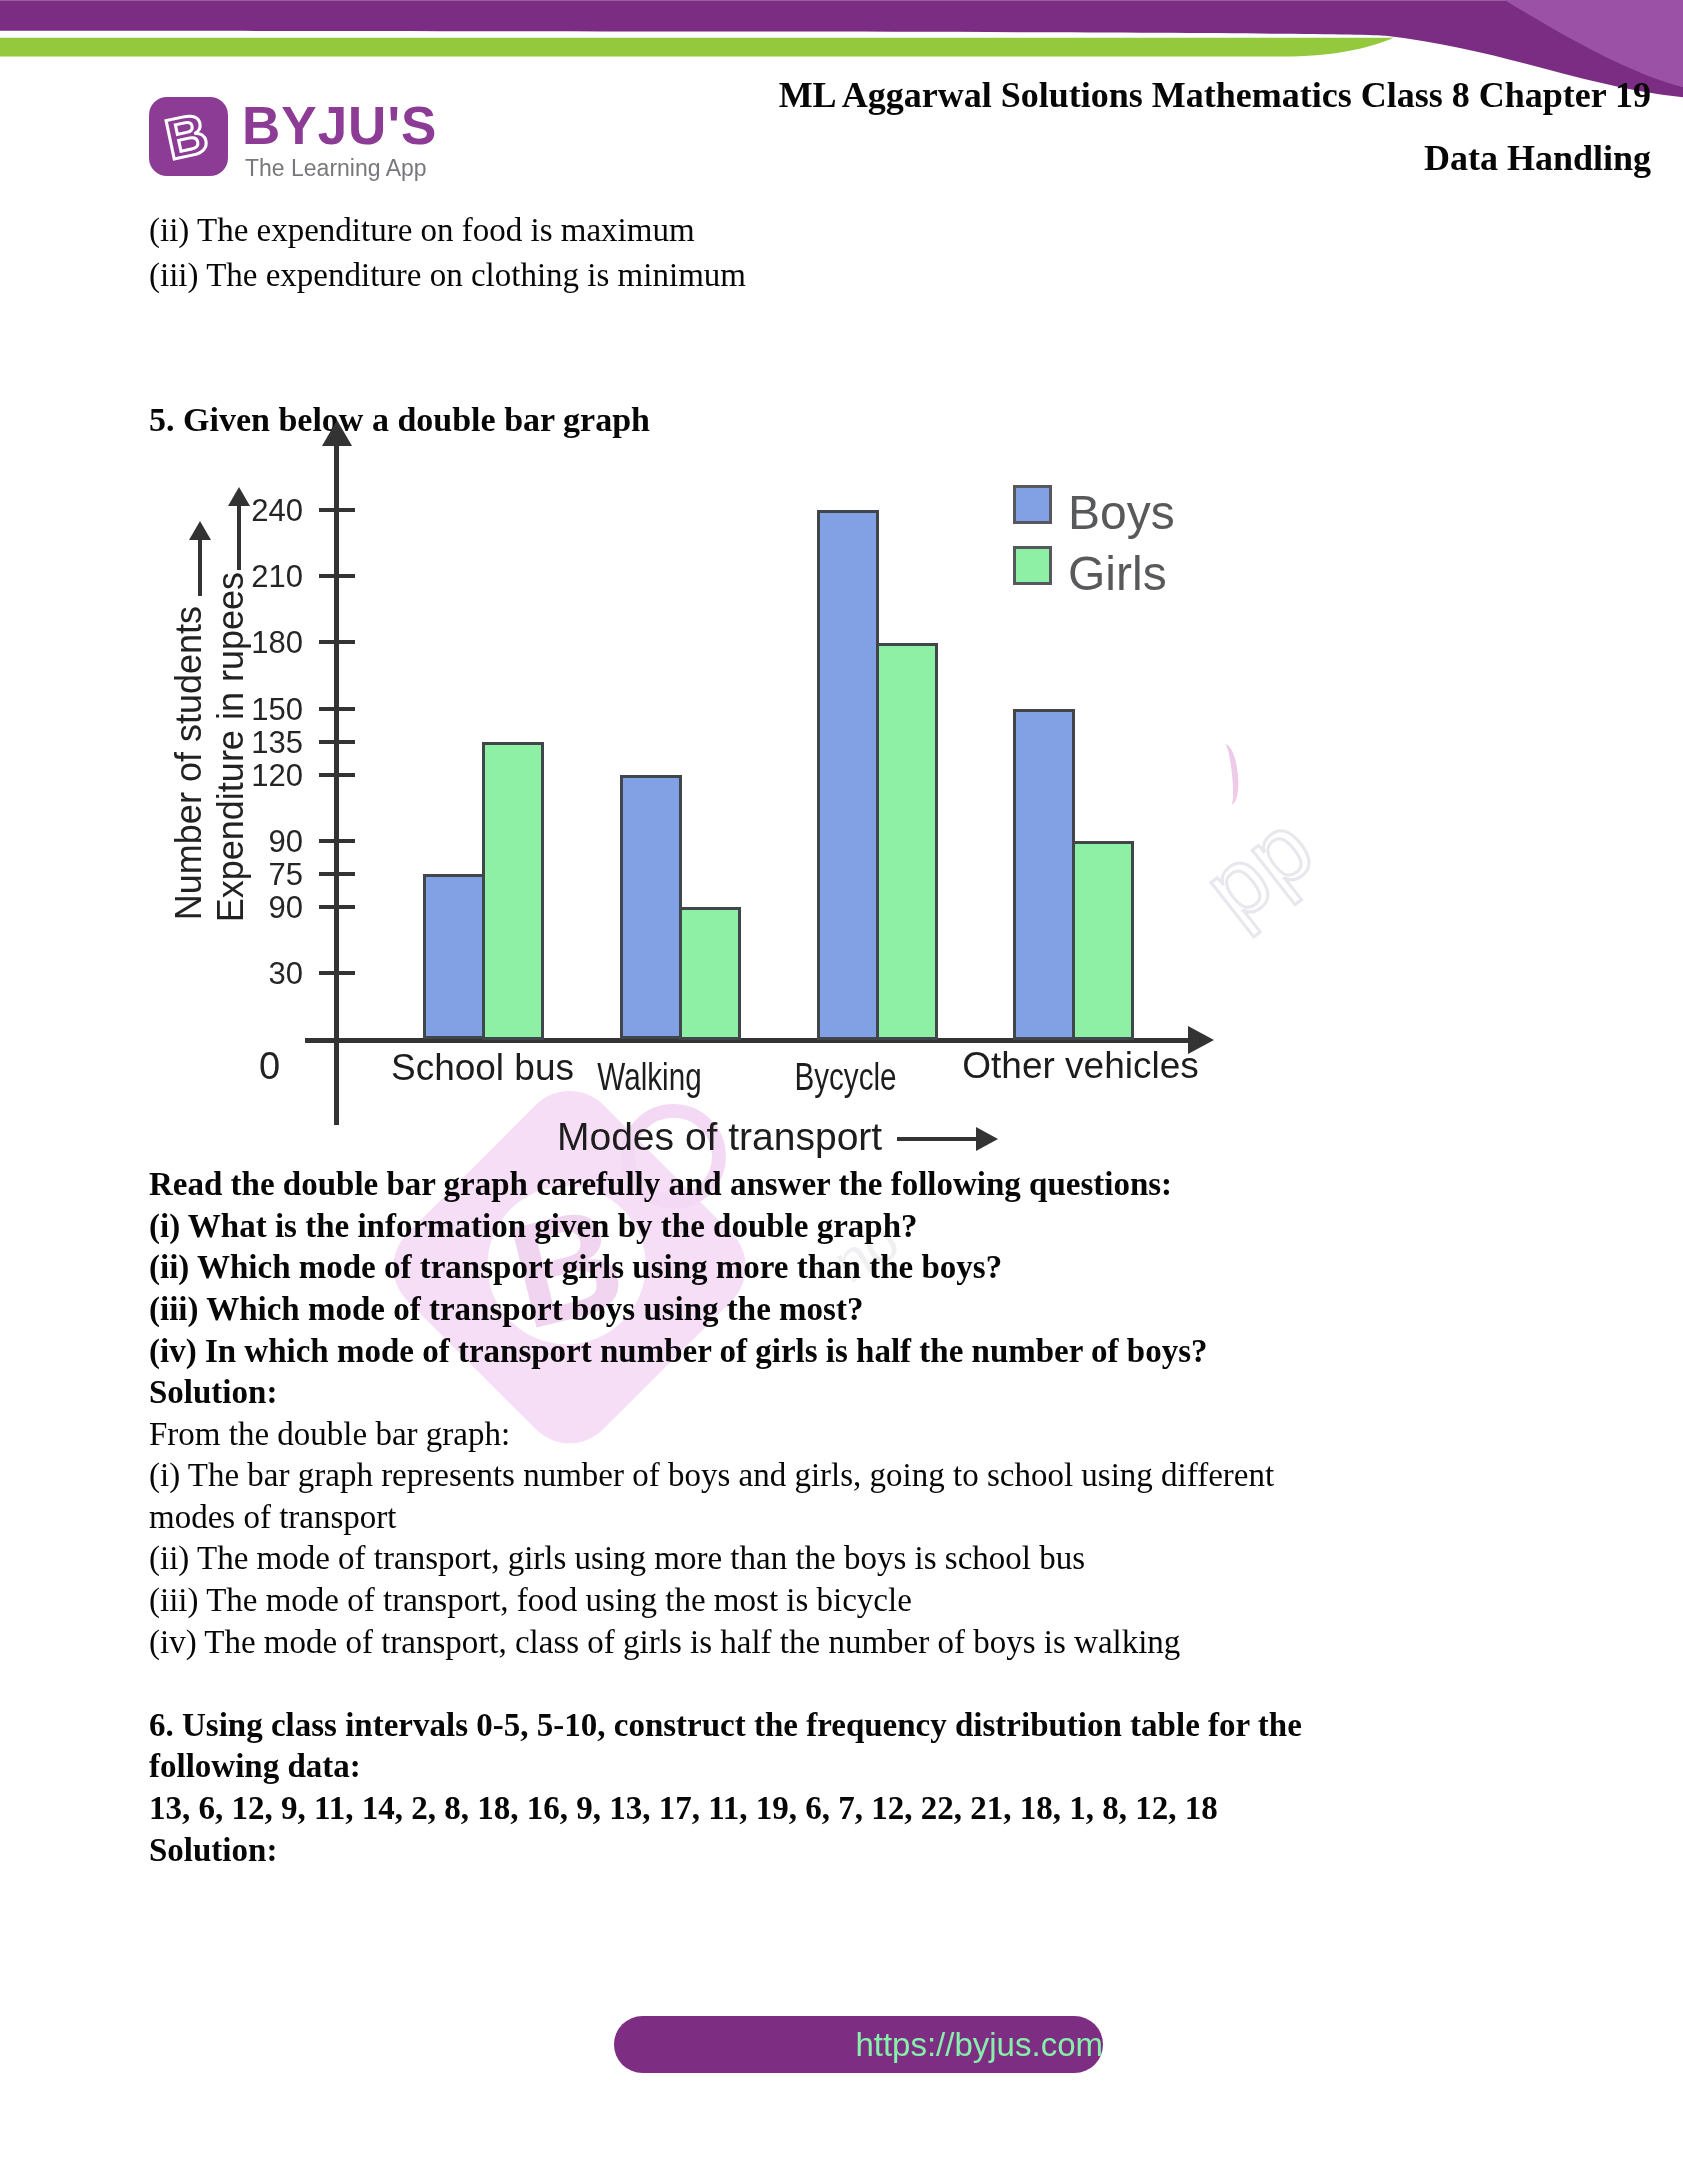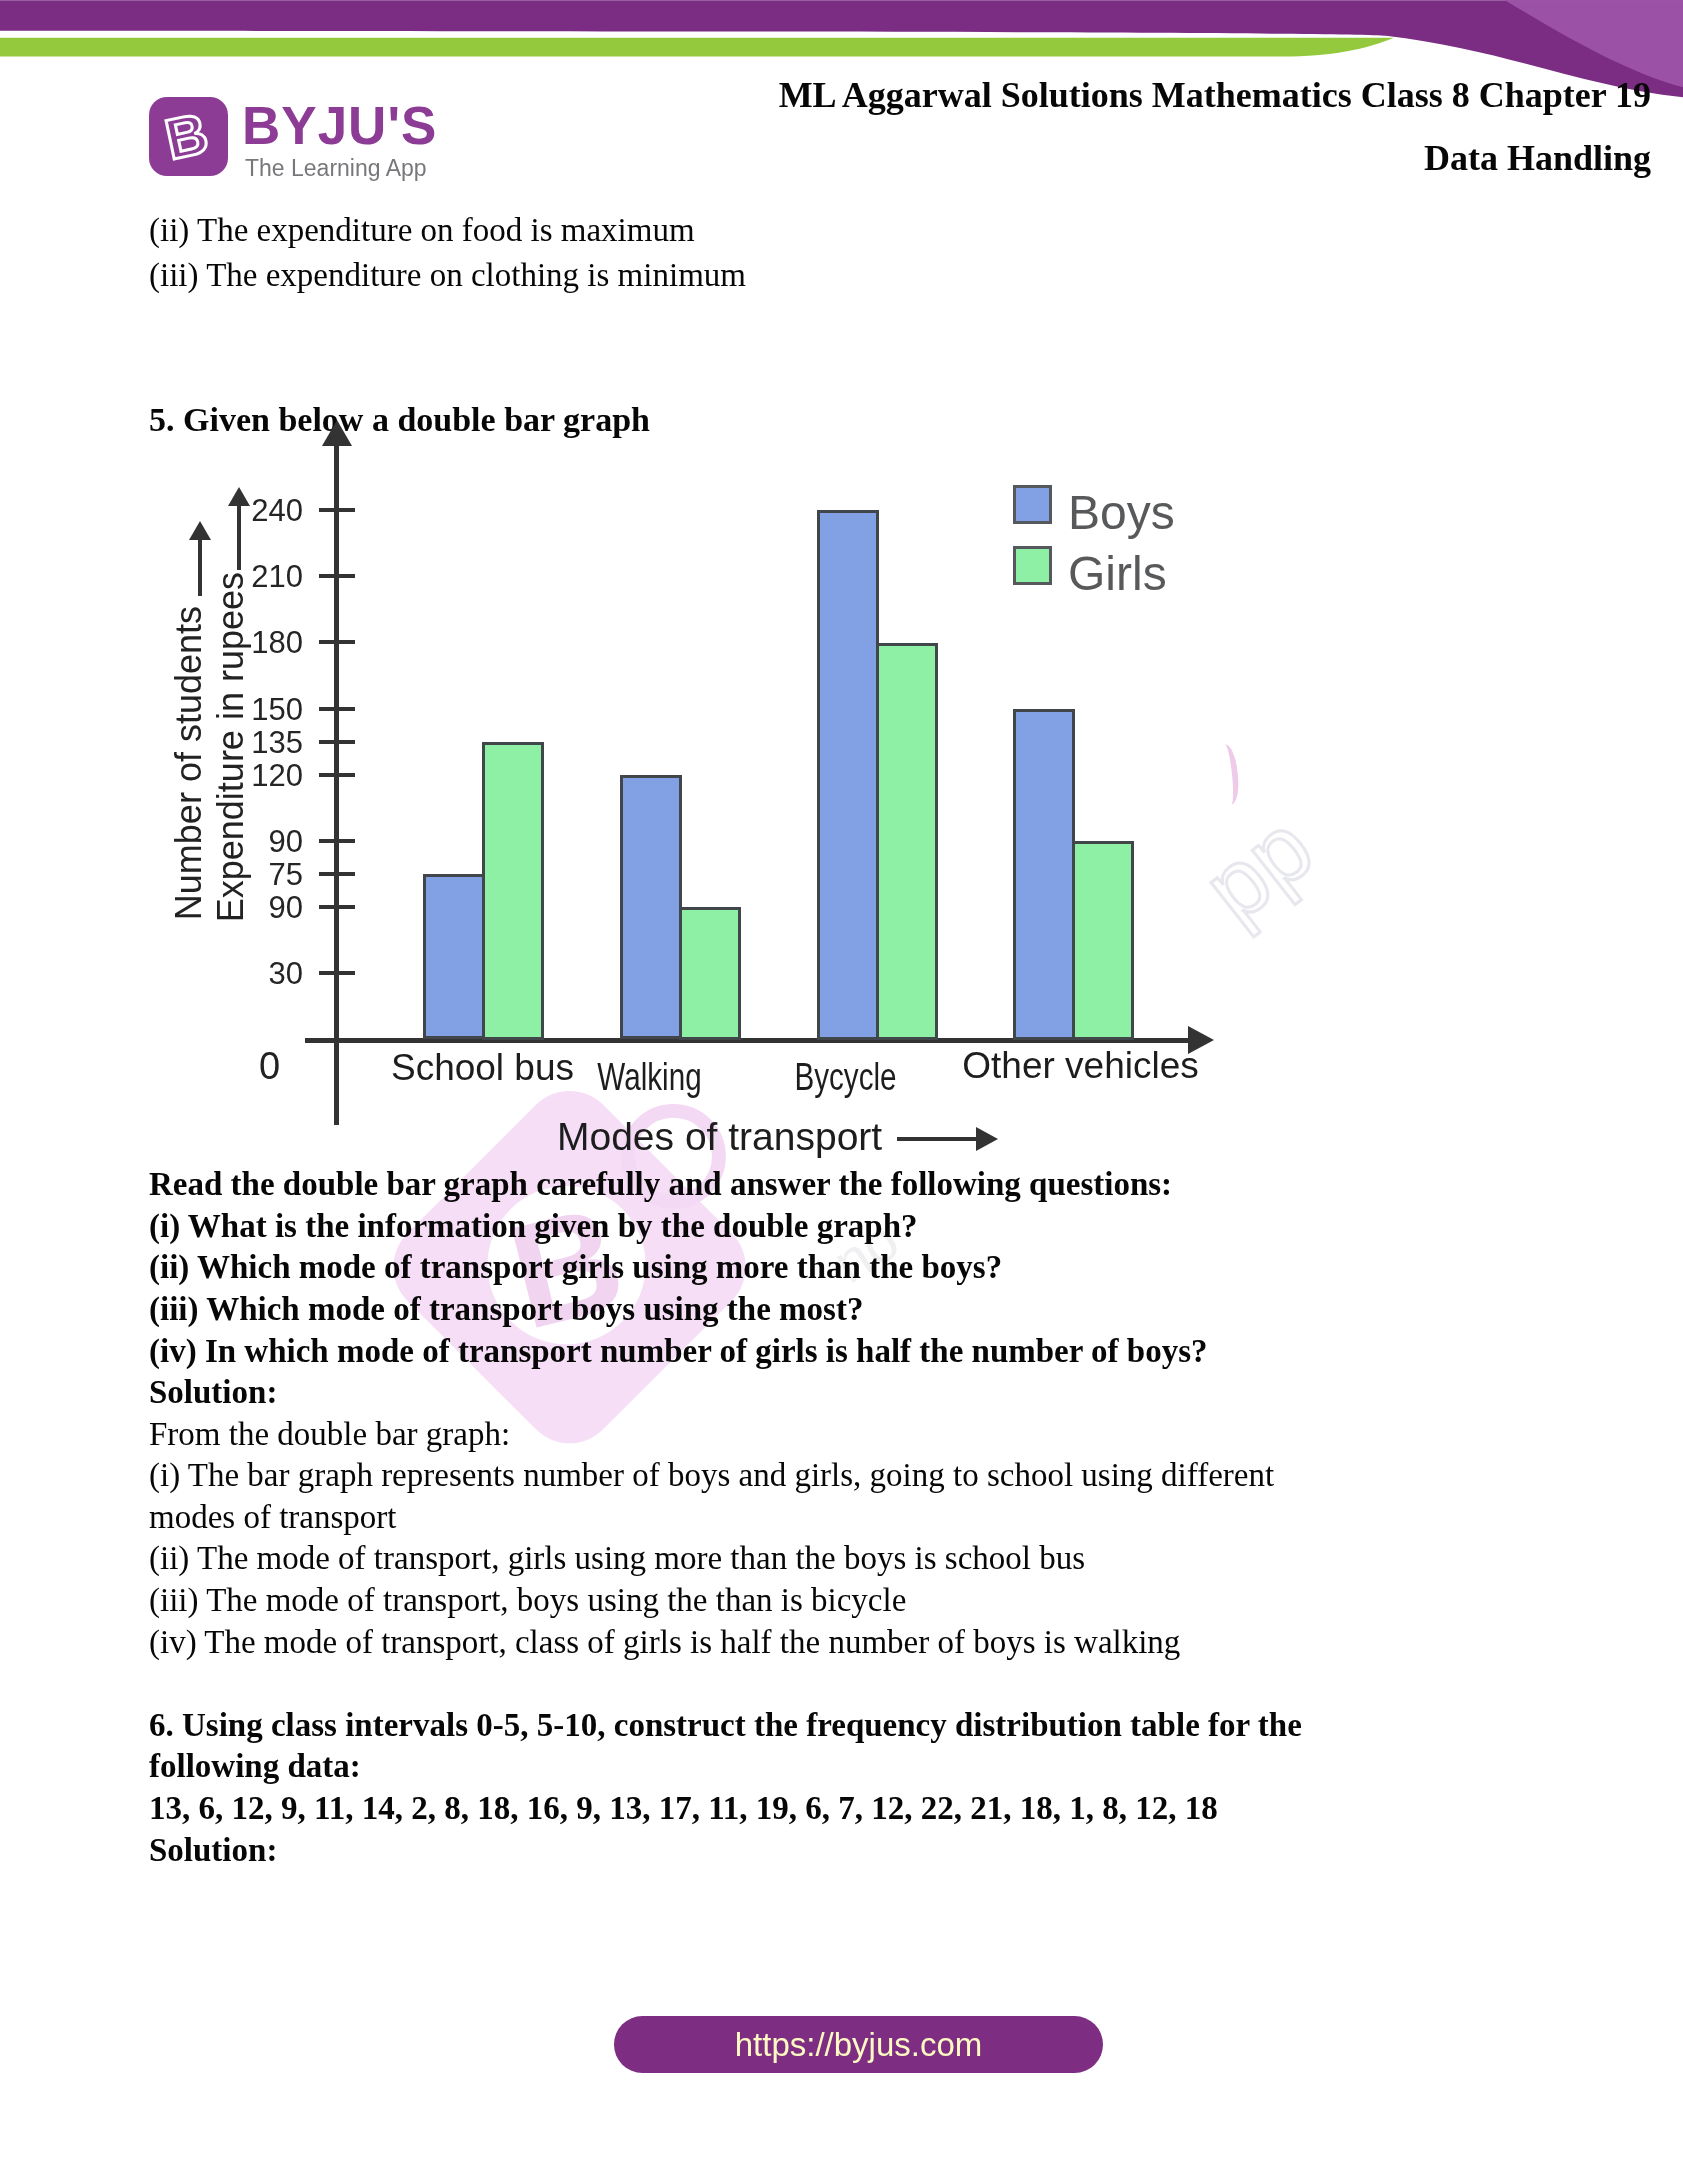--- a/index.html
+++ b/index.html
@@ -39,21 +39,21 @@
   
   .wm{pointer-events:none;}
   .wm-pp{position:absolute;left:1206px;top:814px;font-family:"Liberation Sans",sans-serif;font-size:94px;
          color:transparent;-webkit-text-stroke:3px #e7e7ee;transform:rotate(-38deg);}
   .wm-no{position:absolute;left:834px;top:1218px;font-family:"Liberation Sans",sans-serif;font-size:57px;
          color:#f0eff2;transform:rotate(-32deg);}
   .wm-sliver{position:absolute;left:1218px;top:744px;width:14px;height:61px;border-right:6px solid #eecbe9;
              border-radius:50%;transform:rotate(-6deg);}
   
   .pill{position:absolute;left:614px;top:2016px;width:489px;height:57px;border-radius:29px;background:#7d2e82;
-        text-align:center;line-height:57px;font-family:"Liberation Sans",sans-serif;font-size:33px;color:#fef9c3;}
+        text-align:right;line-height:57px;font-family:"Liberation Sans",sans-serif;font-size:33px;color:#86efac;}
 </style>
 </head>
 <body>
 
 <div id="page">
 
   <svg class="abs wm" style="left:347px;top:1069px;" width="455" height="416" viewBox="0 0 460 420">
     <g transform="translate(225,200) rotate(45)">
       <rect x="-140" y="-140" width="280" height="280" rx="48" fill="#f6def6"></rect>
     </g>
@@ -145,21 +145,21 @@
   <div class="abs serif bold" style="left:149px;top:1208px;">(i) What is the information given by the double graph?</div>
   <div class="abs serif bold" style="left:149px;top:1249px;">(ii) Which mode of transport girls using more than the boys?</div>
   <div class="abs serif bold" style="left:149px;top:1291px;">(iii) Which mode of transport boys using the most?</div>
   <div class="abs serif bold" style="left:149px;top:1333px;">(iv) In which mode of transport number of girls is half the number of boys?</div>
   <div class="abs serif bold" style="left:149px;top:1374px;">Solution:</div>
 
   <div class="abs serif" style="left:149px;top:1416px;">From the double bar graph:</div>
   <div class="abs serif" style="left:149px;top:1457px;">(i) The bar graph represents number of boys and girls, going to school using different</div>
   <div class="abs serif" style="left:149px;top:1499px;">modes of transport</div>
   <div class="abs serif" style="left:149px;top:1540px;">(ii) The mode of transport, girls using more than the boys is school bus</div>
-  <div class="abs serif" style="left:149px;top:1582px;">(iii) The mode of transport, boys using the than is bicycle</div>
+  <div class="abs serif" style="left:149px;top:1582px;">(iii) The mode of transport, food using the most is bicycle</div>
   <div class="abs serif" style="left:149px;top:1624px;">(iv) The mode of transport, class of girls is half the number of boys is walking</div>
 
   <div class="abs serif bold" style="left:149px;top:1707px;">6. Using class intervals 0-5, 5-10, construct the frequency distribution table for the</div>
   <div class="abs serif bold" style="left:149px;top:1748px;">following data:</div>
   <div class="abs serif bold" style="left:149px;top:1790px;">13, 6, 12, 9, 11, 14, 2, 8, 18, 16, 9, 13, 17, 11, 19, 6, 7, 12, 22, 21, 18, 1, 8, 12, 18</div>
   <div class="abs serif bold" style="left:149px;top:1832px;">Solution:</div>
 
   <div class="pill">
     <span>https://byjus.com</span>
   </div>

